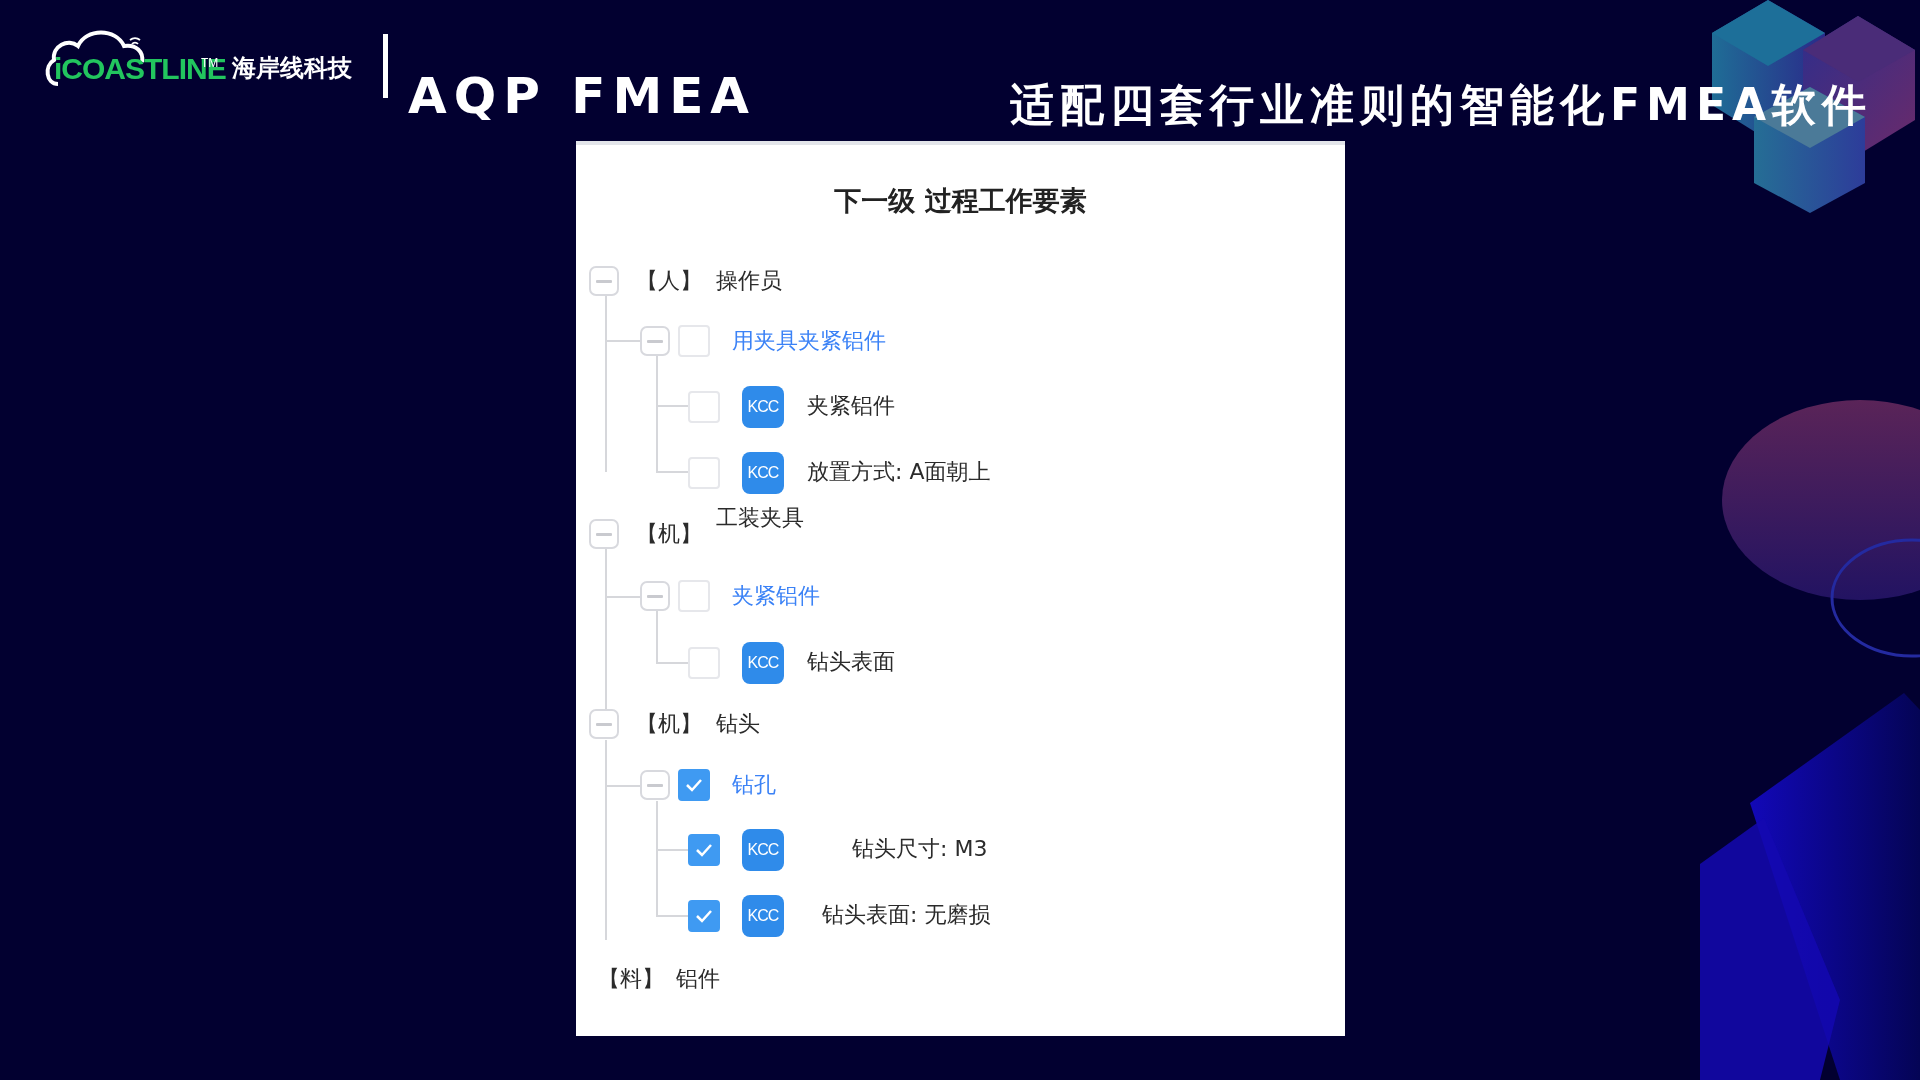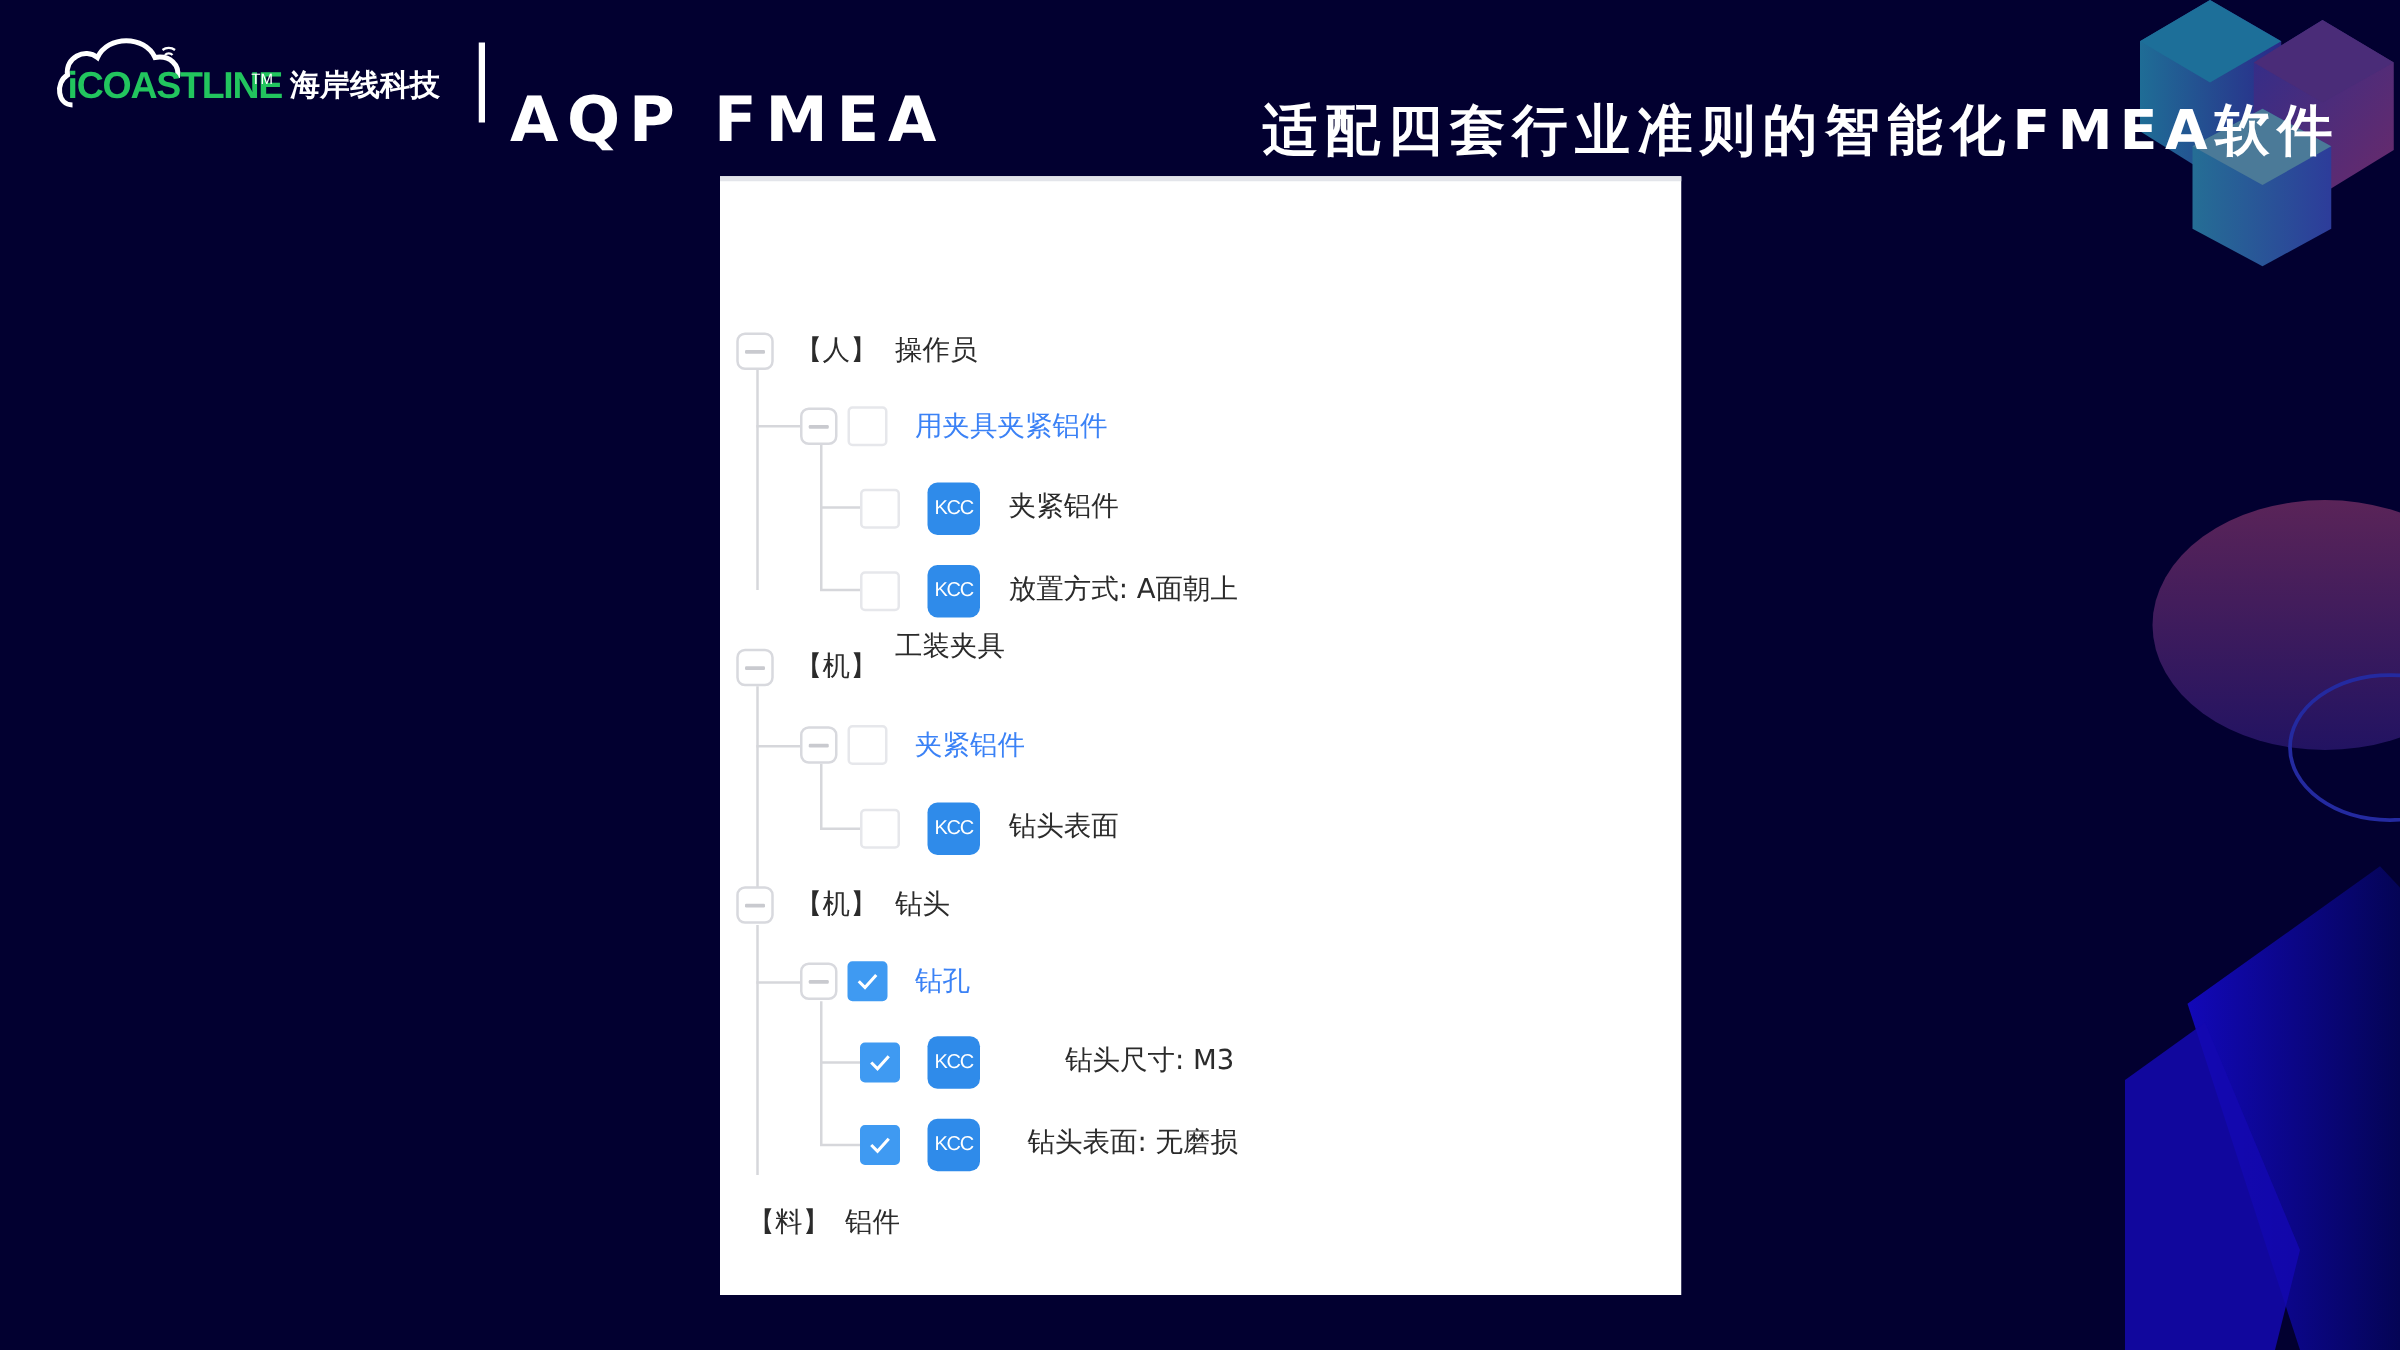--- a/index.html
+++ b/index.html
@@ -116,20 +116,21 @@
   </svg>
   <span class="logo-word">iCOASTLINE</span>
   <span class="logo-tm">TM</span>
   <span class="logo-cn">海岸线科技</span>
 </div>
 <div class="abs divider"></div>
 <div class="abs product">AQP FMEA</div>
 <div class="abs slogan">适配四套行业准则的智能化FMEA软件</div>
 
 <div class="abs panel">
+  <div class="panel-title">下一级 过程工作要素</div>
 
   <div class="vline" style="left:29px; top:151px; height:176px;"></div>
   <div class="hline" style="left:29px; top:195px; width:35px;"></div>
   <div class="vline" style="left:80px; top:211px; height:116px;"></div>
   <div class="hline" style="left:80px; top:260px; width:32px;"></div>
   <div class="hline" style="left:80px; top:326px; width:32px;"></div>
 
   <div class="vline" style="left:29px; top:404px; height:175px;"></div>
   <div class="hline" style="left:29px; top:451px; width:35px;"></div>
   <div class="vline" style="left:80px; top:466px; height:52px;"></div>

